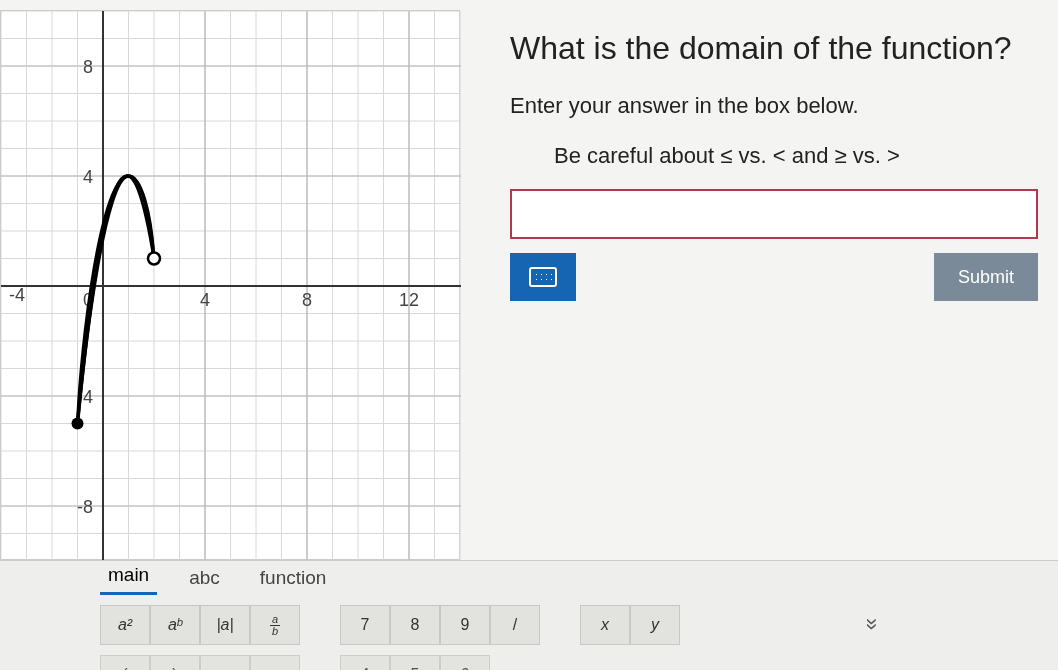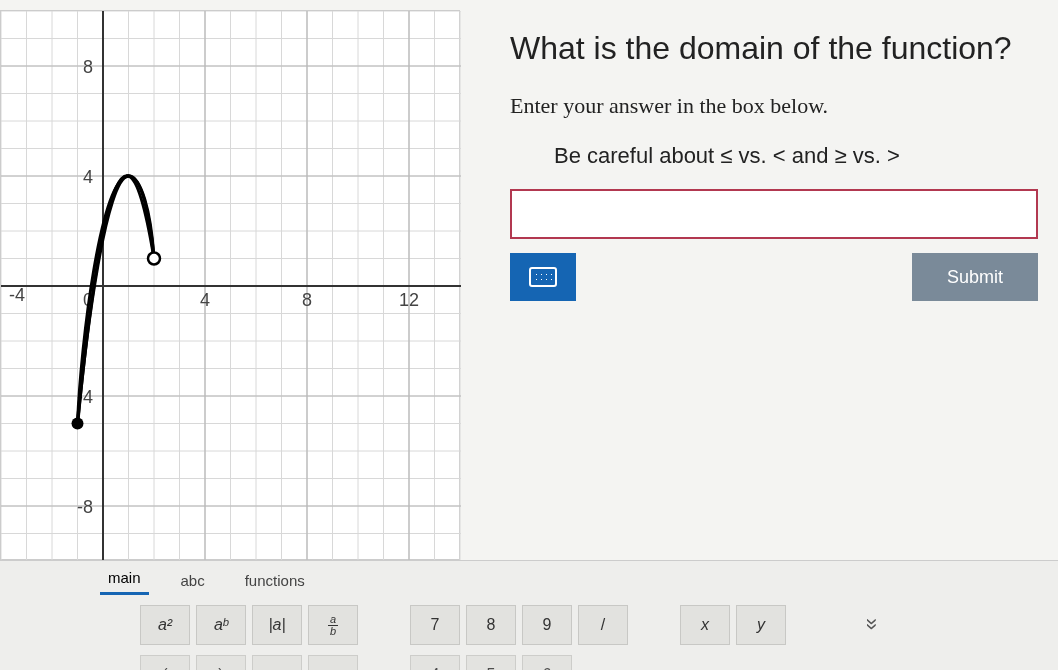--- a/index.html
+++ b/index.html
@@ -35,21 +35,20 @@
     }
     .question-text {
       font-size: 32px;
       margin-bottom: 26px;
       color: #222;
     }
     .instruction-text {
       font-size: 22px;
       margin-bottom: 24px;
       color: #222;
-      font-family: Liberation Serif, serif;
     }
     .hint-text {
       font-size: 22px;
       margin-bottom: 20px;
       color: #222;
       margin-left: 44px;
     }
     .answer-input {
       width: 100%;
       height: 50px;
@@ -85,21 +84,21 @@
     .kbd-icon::after {
       content: "";
       position: absolute;
       top: 3px; left: 3px; right: 3px; bottom: 3px;
       background-image: radial-gradient(#fff 0.8px, transparent 0.8px);
       background-size: 5px 5px;
     }
     .submit-btn {
       margin-left: auto;
       height: 48px;
-      padding: 0 35px;
+      padding: 0 24px;
       background: #7a8a99;
       color: #fff;
       font-size: 18px;
       display: flex;
       align-items: center;
       justify-content: center;
       cursor: pointer;
       border: none;
     }
     .keypad-area {
@@ -107,35 +106,33 @@
       border-top: 1px solid #ccc;
       padding: 0 0 0 100px;
     }
     .tabs {
       display: flex;
       gap: 24px;
       height: 34px;
       align-items: flex-end;
     }
     .tab {
-      font-size: 15px;
+      font-size: 19px;
       color: #444;
       padding: 6px 8px;
       cursor: pointer;
     }
     .tab.active {
       border-bottom: 3px solid #1565b3;
       color: #000;
     }
     .keypad-row {
       display: flex;
-      gap: 6px;
       margin-top: 10px;
       align-items: flex-end;
-      margin-left: 40px;
     }
     .key {
       width: 50px;
       height: 40px;
       background: #e2e2df;
       border: 1px solid #c8c8c5;
       display: flex;
       align-items: center;
       justify-content: center;
       font-size: 16px;
@@ -274,21 +271,21 @@
       </div>
       <button class="submit-btn">Submit</button>
     </div>
   </div>
 </div>
 
 <div class="keypad-area" style="position:relative;">
   <div class="tabs">
     <div class="tab active">main</div>
     <div class="tab">abc</div>
-    <div class="tab">functions</div>
+    <div class="tab">function</div>
   </div>
   <div class="keypad-row">
     <div class="key">a²</div>
     <div class="key">aᵇ</div>
     <div class="key">|a|</div>
     <div class="key">
       <span class="frac">
         <span class="num">a</span>
         <span class="den">b</span>
       </span>

